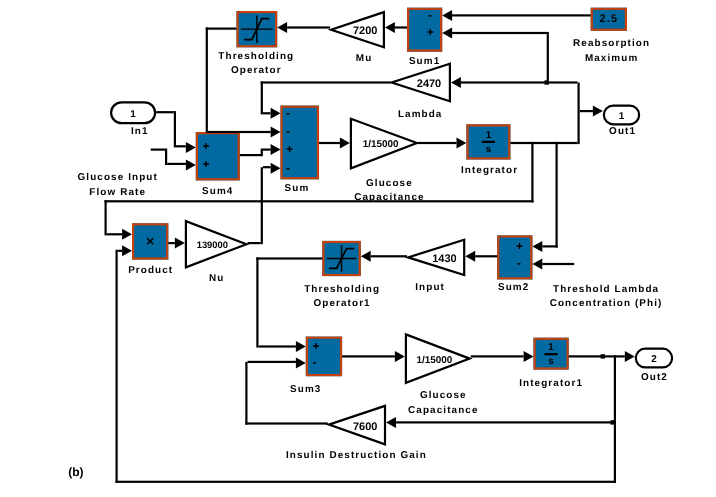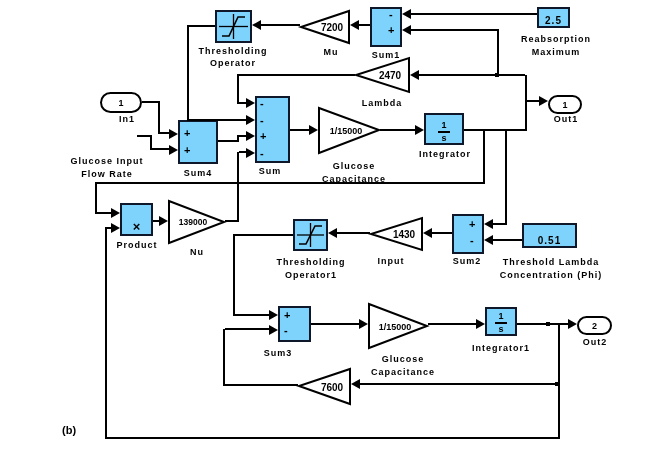--- a/index.html
+++ b/index.html
@@ -1,19 +1,19 @@
 <!DOCTYPE html>
 <html><head>
 <meta charset="utf-8">
 <style>
   html,body{margin:0;padding:0;background:#fff;}
   #canvas{position:relative;width:651px;height:452px;background:#fff;overflow:hidden;
           font-family:"Liberation Sans",sans-serif;color:#000;}
-  .box{position:absolute;border:2px solid #0f172a;background:#7dd3fc;box-sizing:border-box;
-       display:flex;align-items:flex-end;justify-content:center;}
+  .box{position:absolute;border:2px solid #c2410c;background:#0369a1;box-sizing:border-box;
+       display:flex;align-items:center;justify-content:center;}
   .val{font-weight:700;font-size:10px;letter-spacing:1px;}
   .port{position:absolute;border:2px solid #000;border-radius:11px;background:#fff;
         box-sizing:border-box;display:flex;align-items:center;justify-content:center;
         font-weight:700;font-size:9px;}
   .lbl{position:absolute;font-weight:700;font-size:9px;letter-spacing:1px;white-space:nowrap;
        transform:translateX(-50%);text-align:center;}
   .wire{position:absolute;background:#000;}
   .dot{position:absolute;width:4px;height:4px;background:#000;}
   .arr{position:absolute;width:0;height:0;}
   .arr.l{border-top:5px solid transparent;border-bottom:5px solid transparent;border-right:9px solid #000;}
@@ -128,23 +128,20 @@
     <polygon points="52,1 52,33 1,17" fill="#fff" stroke="#000" stroke-width="2"></polygon>
     <text x="34" y="21" text-anchor="middle" font-size="10" font-weight="bold">1430</text>
   </svg>
   <div class="lbl" style="left:391px;top:256px">Input</div>
 
   <div class="box" style="left:452px;top:214px;width:32px;height:40px"></div>
   <span class="sign" style="left:469px;top:219px">+</span>
   <span class="sign" style="left:470px;top:235px">-</span>
   <div class="lbl" style="left:467px;top:256px">Sum2</div>
 
-  <div class="box" style="left:522px;top:223px;width:55px;height:25px">
-    <span class="val">0.51</span>
-  </div>
   <div class="lbl" style="left:551px;top:257px">Threshold Lambda</div>
   <div class="lbl" style="left:551px;top:270px">Concentration (Phi)</div>
 
   <div class="box" style="left:278px;top:306px;width:33px;height:36px"></div>
   <span class="sign" style="left:284px;top:310px">+</span>
   <span class="sign" style="left:284px;top:325px">-</span>
   <div class="lbl" style="left:278px;top:348px">Sum3</div>
 
   <svg class="tri" style="left:368px;top:303px" width="60" height="46">
     <polygon points="1,1 1,45 59,23" fill="#fff" stroke="#000" stroke-width="2"></polygon>
@@ -164,20 +161,21 @@
 
   <div class="port" style="left:577px;top:316px;width:35px;height:19px">
     <span>2</span>
   </div>
   <div class="lbl" style="left:595px;top:337px">Out2</div>
 
   <svg class="tri" style="left:298px;top:368px" width="53" height="37">
     <polygon points="52,1 52,36 1,18" fill="#fff" stroke="#000" stroke-width="2"></polygon>
     <text x="34" y="23" text-anchor="middle" font-size="10" font-weight="bold">7600</text>
   </svg>
+  <div class="lbl" style="left:324px;top:408px">Insulin Destruction Gain</div>
 
   <div class="figlbl" style="left:62px;top:424px">(b)</div>
 
 <div class="wire" style="left: 411px; top: 13px; width: 126px; height: 2px;"></div>
     <div class="wire" style="left: 411px; top: 29px; width: 88px; height: 2px;"></div>
     <div class="wire" style="left: 497px; top: 31px; width: 2px; height: 45px;"></div>
     <div class="wire" style="left: 359px; top: 24px; width: 11px; height: 2px;"></div>
     <div class="wire" style="left: 261px; top: 24px; width: 39px; height: 2px;"></div>
     <div class="wire" style="left: 187px; top: 25px; width: 28px; height: 2px;"></div>
     <div class="wire" style="left: 187px; top: 25px; width: 2px; height: 96px;"></div>

